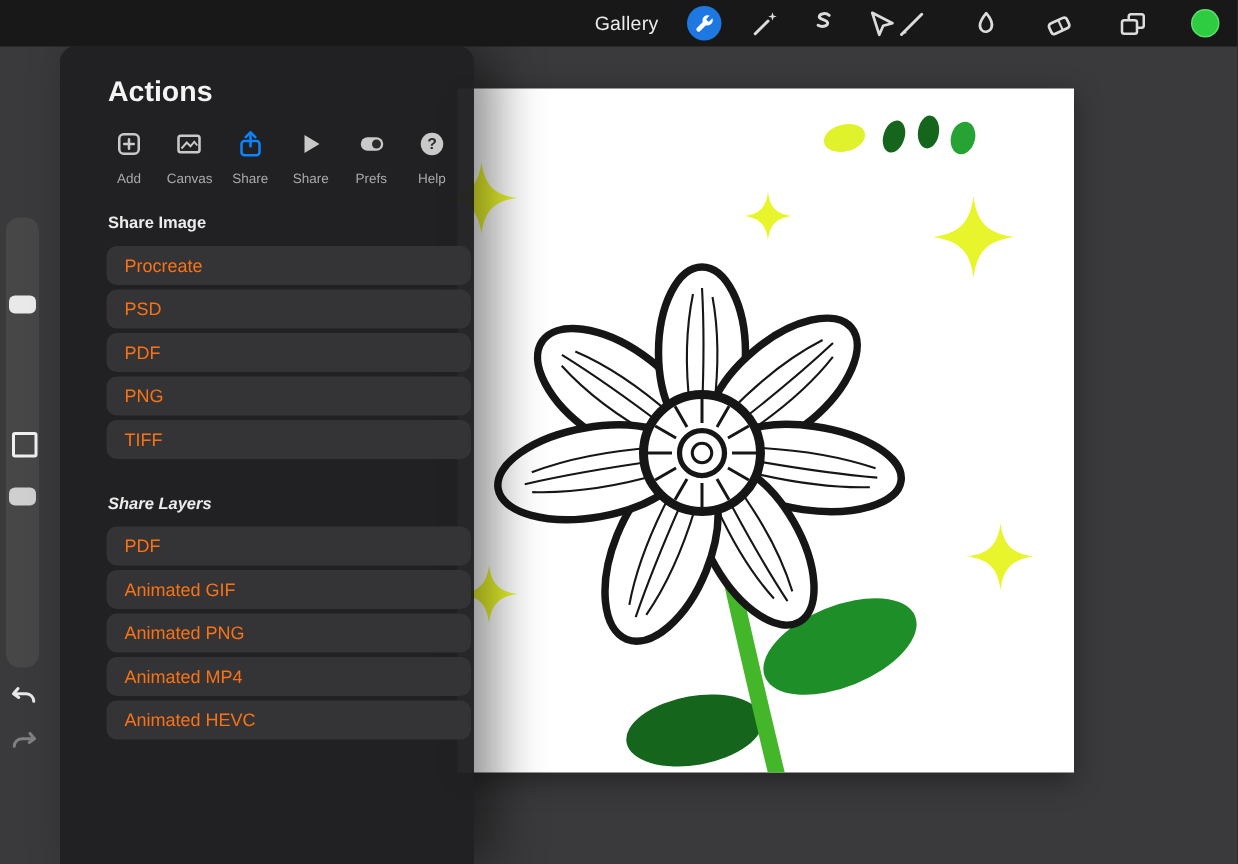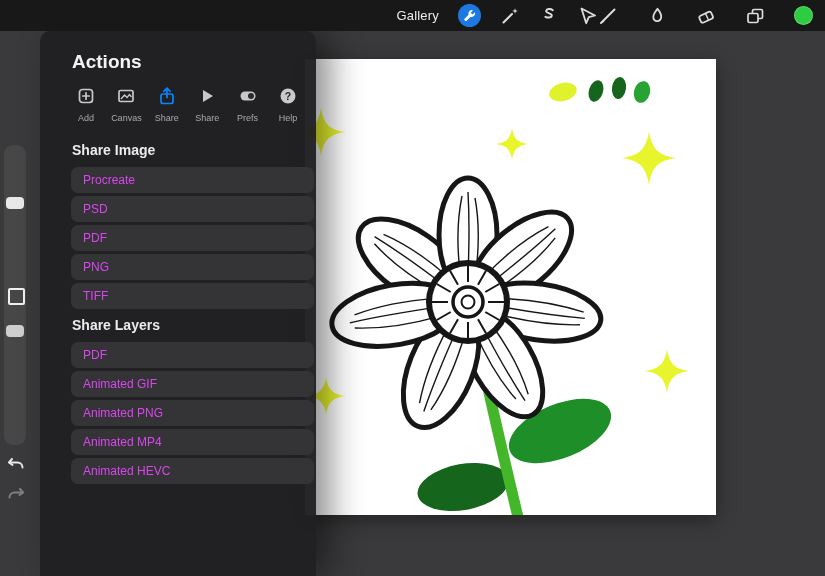--- a/index.html
+++ b/index.html
@@ -30,25 +30,25 @@
   .undo-btn,.redo-btn{position:absolute;left:6px;width:20px;height:20px;z-index:6;}
   .redo-btn{opacity:.4;}
   
   .panel{position:absolute;left:40px;top:31px;bottom:0;width:260px;
          background:rgba(32,32,34,.97);border-radius:10px 10px 0 0;
          box-shadow:14px 0 34px rgba(0,0,0,.45);z-index:20;overflow:hidden;padding-left:16px;}
   .panel-title{margin:20px 0 0 16px;color:#f4f4f4;font-size:19px;font-weight:bold;}
   .tabs{display:flex;margin:13px 8px 0 10px;justify-content:space-between;}
   .tab{width:40px;display:flex;flex-direction:column;align-items:center;gap:3px;cursor:default;}
   .tab-label{font-size:9px;color:#a9a9a9;}
-  .section-heading{margin:19px 0 9px 16px;color:#ececec;font-size:14px;font-weight:bold;}
+  .section-heading{margin:19px 0 9px 16px;color:#ececec;font-size:11px;font-weight:bold;}
   .rows{margin-left:15px;margin-right:2px;}
   .row{height:26px;line-height:26px;border-radius:7px;background:#343436;margin-bottom:3px;
-       color:#d946ef;font-size:12px;padding-left:12px;}
-  .sec2{margin-top:8px;}
+       color:#f97316;font-size:12px;padding-left:12px;}
+  .sec2{margin-top:24px;font-style:italic;}
 </style>
 </head>
 <body>
 
 <div class="stage">
 
   <div class="topbar">
     <div class="tb-left">
       <span class="gallery-lbl">Gallery</span>
       <span class="wrench-btn">

